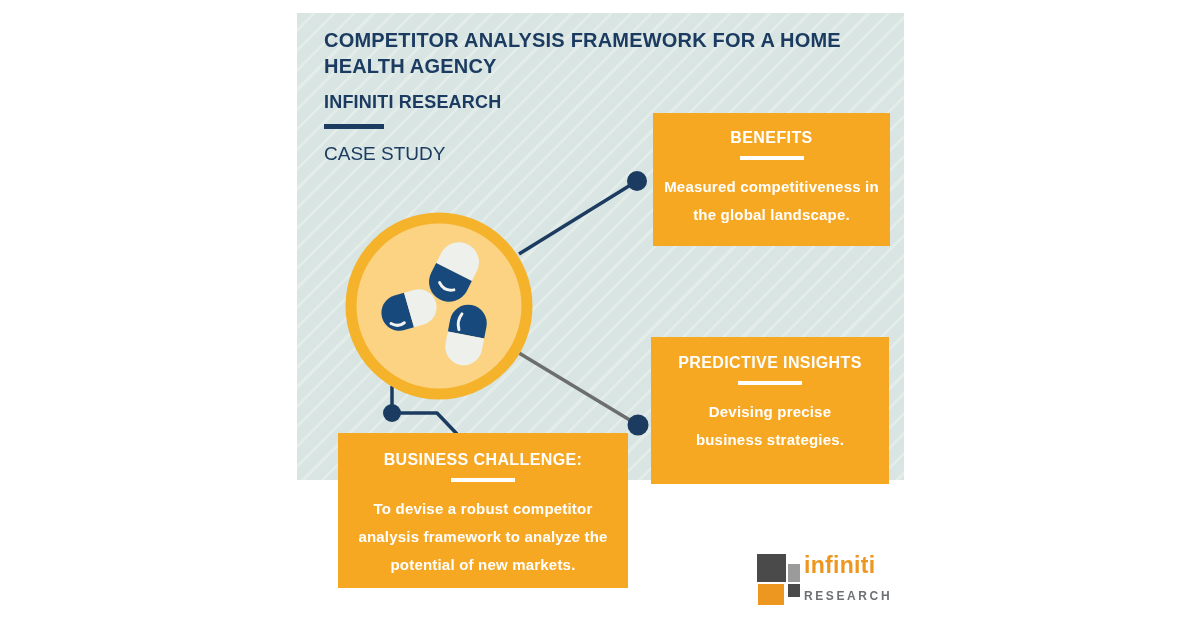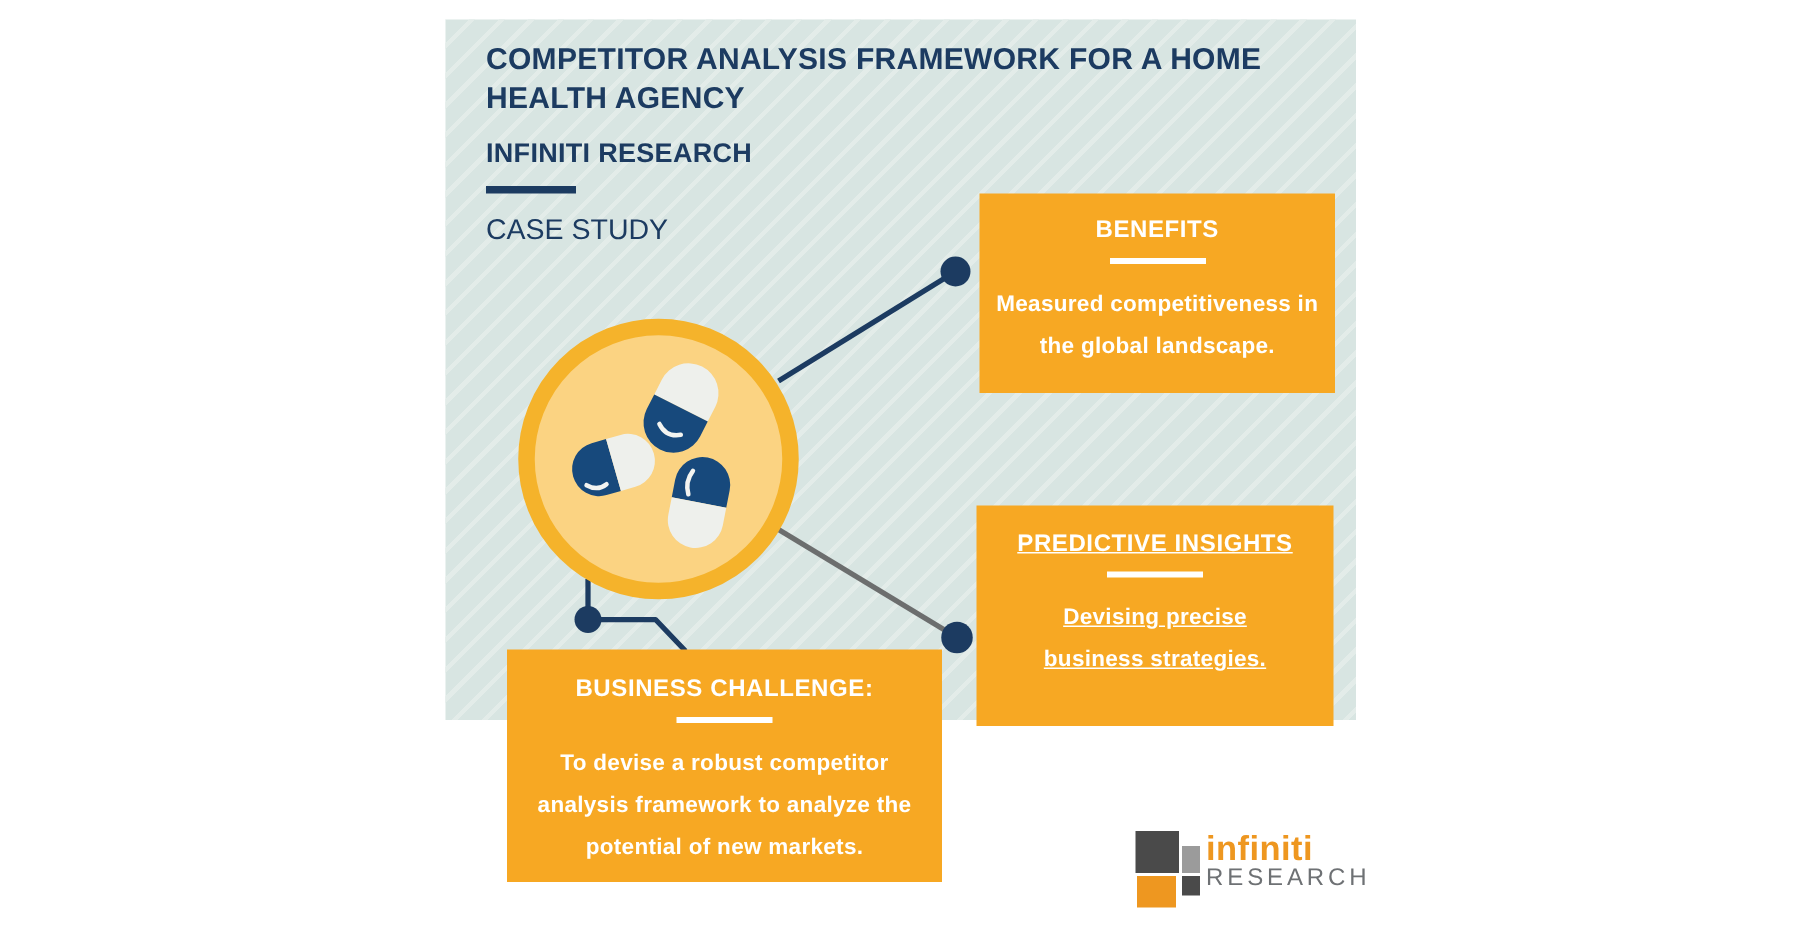--- a/index.html
+++ b/index.html
@@ -42,22 +42,22 @@
     color:var(--navy); font-size:19px; font-weight:normal; line-height:24px;
   }
   .diagram-svg{
     position:absolute; left:0; top:0; width:607px; height:601px; z-index:1;
   }
   .callout{
     position:absolute; z-index:2;
     background:var(--accent-orange);
     color:var(--white); text-align:center;
   }
-  .callout-benefits{ left:356px; top:116px; width:237px; height:133px; padding:15px 6px 16px;}
-  .callout-predictive{ left:354px; top:324px; width:238px; height:147px; padding:16px 24px 0;text-decoration:underline;}
+  .callout-benefits{ left:356px; top:100px; width:237px; height:133px; padding:15px 6px 16px;}
+  .callout-predictive{ left:354px; top:324px; width:238px; height:147px; padding:16px 24px 0;}
   .callout-challenge{ left:41px; top:420px; width:290px; height:155px; padding:17px 14px 18px;}
   .callout-title{
     font-size:16px; font-weight:bold; letter-spacing:0.4px; line-height:19px;
   }
   .callout-divider{
     width:64px; height:4px; background:var(--white); margin:9px auto 13px;
   }
   .callout-body{
     font-size:15px; font-weight:bold; line-height:28px; letter-spacing:0.2px;
   }
@@ -77,22 +77,22 @@
   .lb-dark{ left:0; top:1px; width:29px; height:28px; background:var(--logo-dark); }
   .lb-gray{ left:31px; top:11px; width:12px; height:18px; background:var(--logo-gray); }
   .lb-orange{ left:1px; top:31px; width:26px; height:21px; background:var(--logo-orange); }
   .lb-small{ left:31px; top:31px; width:12px; height:13px; background:var(--logo-dark); }
   .logo-text{ margin-left:3px; }
   .logo-name{
     color:var(--logo-orange); font-size:23px; font-weight:bold; line-height:25px;
     letter-spacing:0.3px;
   }
   .logo-subtitle{
-    color:var(--logo-text-gray); font-size:16px; font-weight:normal;
-    letter-spacing:2.6px; line-height:12px; margin-top:2px;
+    color:var(--logo-text-gray); font-size:12px; font-weight:bold;
+    letter-spacing:2.6px; line-height:12px; margin-top:12px;
   }
 </style>
 </head>
 <body>
 
 <div class="panel">
 
   <h1 class="page-title">COMPETITOR ANALYSIS FRAMEWORK FOR A HOME HEALTH AGENCY</h1>
   <div class="brand-line">INFINITI RESEARCH</div>
   <div class="title-divider"></div>

